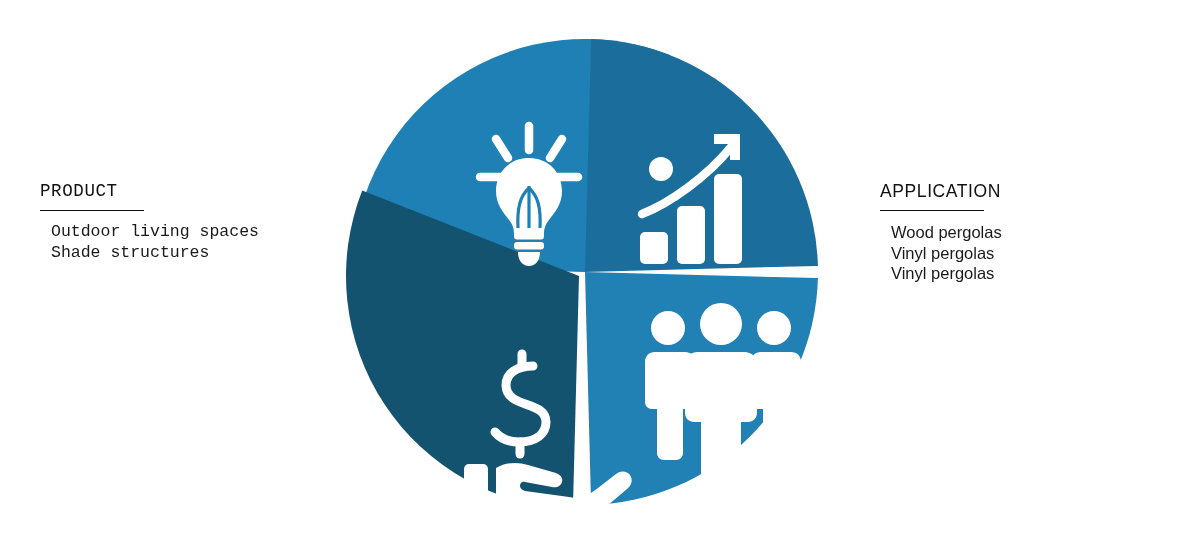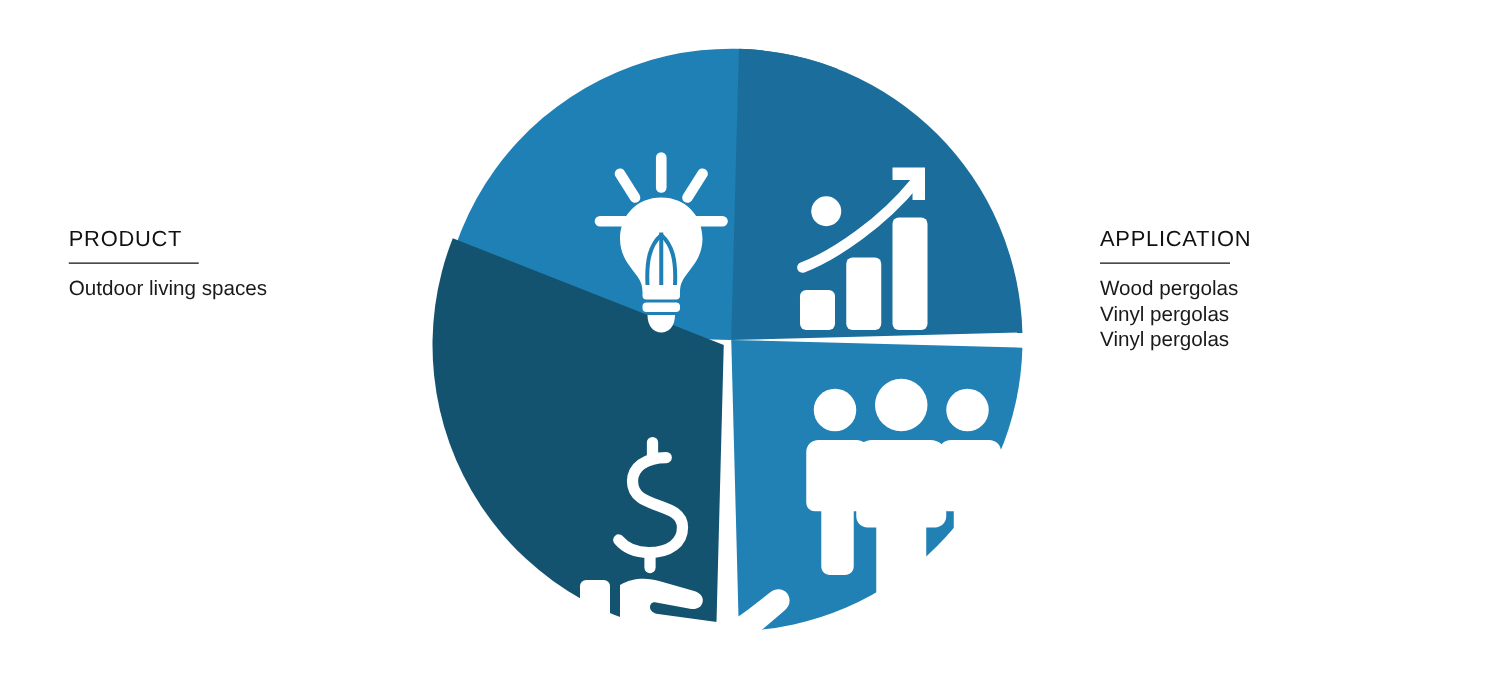--- a/index.html
+++ b/index.html
@@ -14,40 +14,40 @@
     overflow: hidden;
     font-family: "Liberation Sans", sans-serif;
     color: #1a1a1a;
   }
 
   
   .label-block {
     position: absolute;
     top: 182px;
   }
-  #block-product { left: 55px; width: 290px; }
+  #block-product { left: 40px; width: 290px; font-family: Liberation Mono, monospace; }
   #block-application { left: 880px; width: 300px; }
 
   .block-title {
     font-size: 17.5px;
     letter-spacing: 0.6px;
     font-weight: 400;
     color: #111111;
     margin: 0;
     line-height: 1.1;
   }
   .block-rule {
     width: 104px;
     height: 0;
     border-top: 1.6px solid #111111;
     margin: 9px 0 10px 0;
   }
   .block-list {
     list-style: none;
-    margin: 0;
+    margin: 11px;
     padding: 0;
   }
   .block-list li {
     font-size: 16.5px;
     line-height: 20.6px;
     color: #1a1a1a;
     white-space: nowrap;
   }
 
   
@@ -61,20 +61,21 @@
   #pie-svg { display: block; }
 </style>
 </head>
 <body>
 
 <div class="label-block" id="block-product">
   <div class="block-title">PRODUCT</div>
   <div class="block-rule"></div>
   <ul class="block-list">
     <li>Outdoor living spaces</li>
+    <li>Shade structures</li>
   </ul>
 </div>
 
 <div class="label-block" id="block-application">
   <div class="block-title">APPLICATION</div>
   <div class="block-rule"></div>
   <ul class="block-list">
     <li>Wood pergolas</li>
     <li>Vinyl pergolas</li>
     <li>Vinyl pergolas</li>

